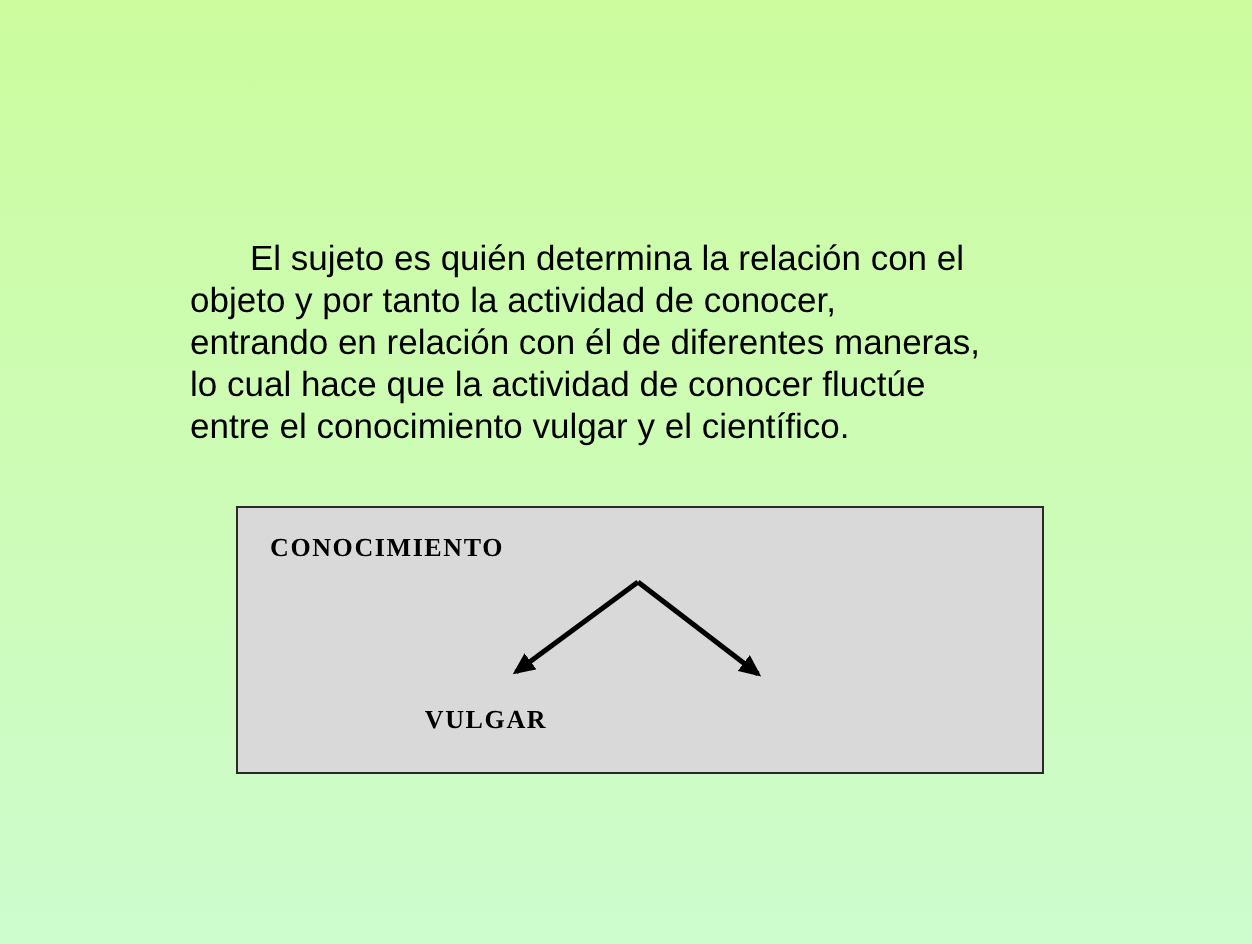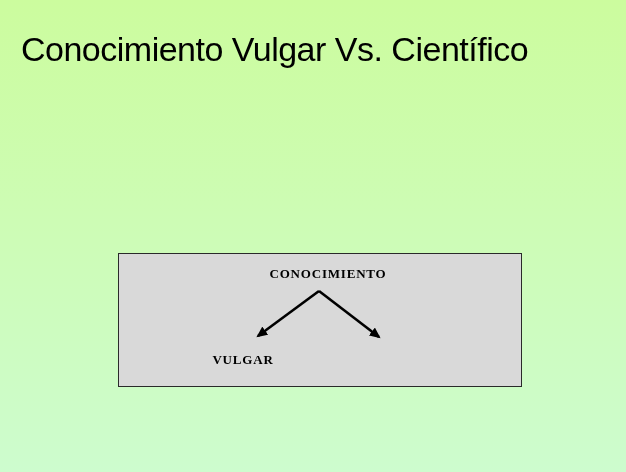--- a/index.html
+++ b/index.html
@@ -58,21 +58,20 @@
     font-weight: bold;
     font-size: 13px;
     letter-spacing: 0.8px;
     white-space: nowrap;
     color: #000000;
   }
   .node-root {
     top: 12px;
     left: 16px;
     right: 0;
-    text-align: center;
   }
   .node-left {
     top: 98px;
     left: 124px;
     transform: translateX(-50%);
   }
   .node-right {
     top: 97px;
     left: 267px;
     transform: translateX(-50%);
@@ -81,22 +80,26 @@
     position: absolute;
     left: 0;
     top: 0;
   }
 </style>
 </head>
 <body>
 
 <div class="slide">
 
-  <h1 class="title">Conocimiento Vulgar Vs. Científico</h1>
 
+  <p class="body-text">El sujeto es quién determina la relación con el
+objeto y por tanto la actividad de conocer,
+entrando en relación con él de diferentes maneras,
+lo cual hace que la actividad de conocer fluctúe
+entre el conocimiento vulgar y el científico.</p>
 
   <div class="diagram-box">
 
     <div class="diagram-node node-root">CONOCIMIENTO</div>
 
     <svg class="arrows-svg" width="404" height="134" viewBox="0 0 404 134">
       <defs>
         <marker id="ah" markerUnits="userSpaceOnUse" markerWidth="12" markerHeight="10" refX="9" refY="5" orient="auto">
           <path d="M0,0 L11,5 L0,10 z" fill="#000000"></path>
         </marker>

